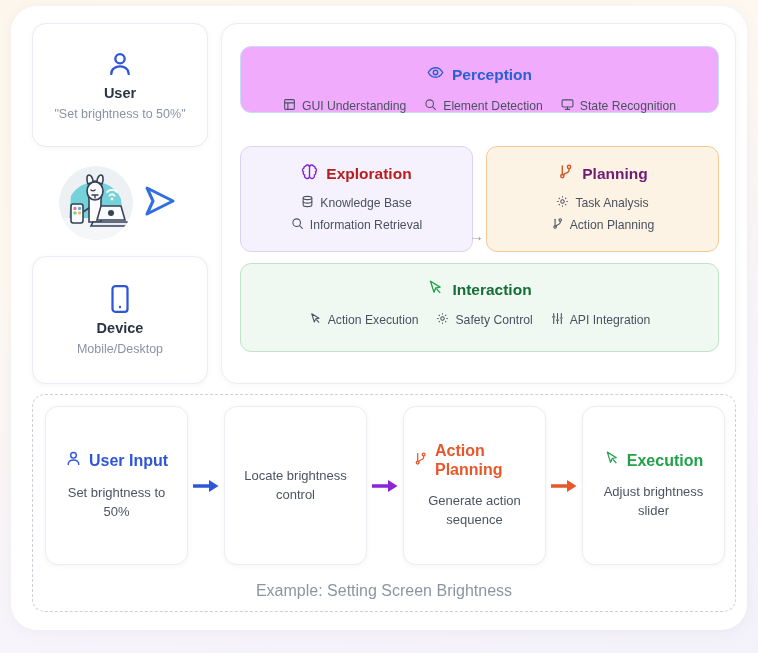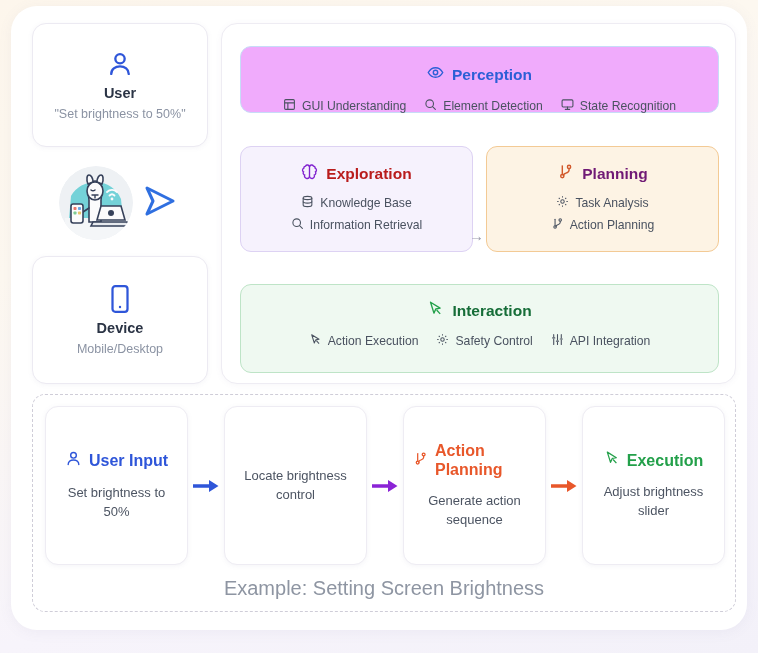--- a/index.html
+++ b/index.html
@@ -173,21 +173,20 @@
     font-size: 15px;
     line-height: 1;
   }
 
   
   #cap-interaction {
     left: 18px; top: 239px; width: 479px; height: 89px;
     background: #eff9f1;
     border: 1px solid #bee4c7;
     padding-top: 15px;
-    margin-top: 21px;
   }
   #cap-interaction .cap-head { color: #166d38; margin-bottom: 12px; }
 
   
   .flow-section {
     position: absolute;
     left: 21px;
     top: 388px;
     width: 704px;
     height: 218px;
@@ -242,21 +241,21 @@
     display: flex;
     align-items: center;
     justify-content: center;
   }
   .flow-caption {
     position: absolute;
     left: 0;
     bottom: 11px;
     width: 100%;
     text-align: center;
-    font-size: 20px;
+    font-size: 16px;
     color: #8e95a2;
   }
 </style>
 </head>
 <body>
 
 <div class="outer-card">
 
   <div class="left-col">
 

